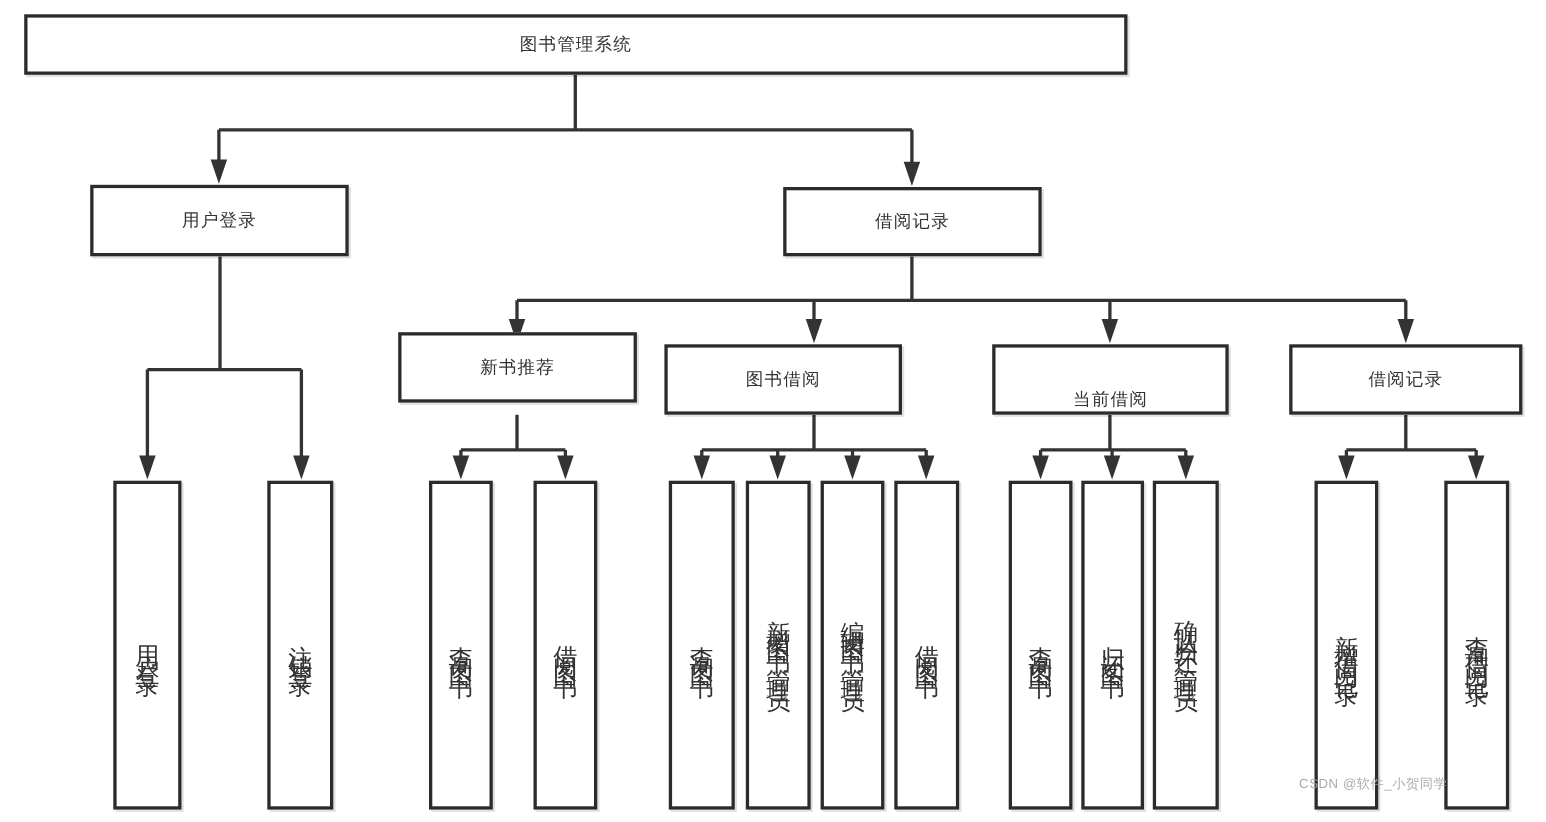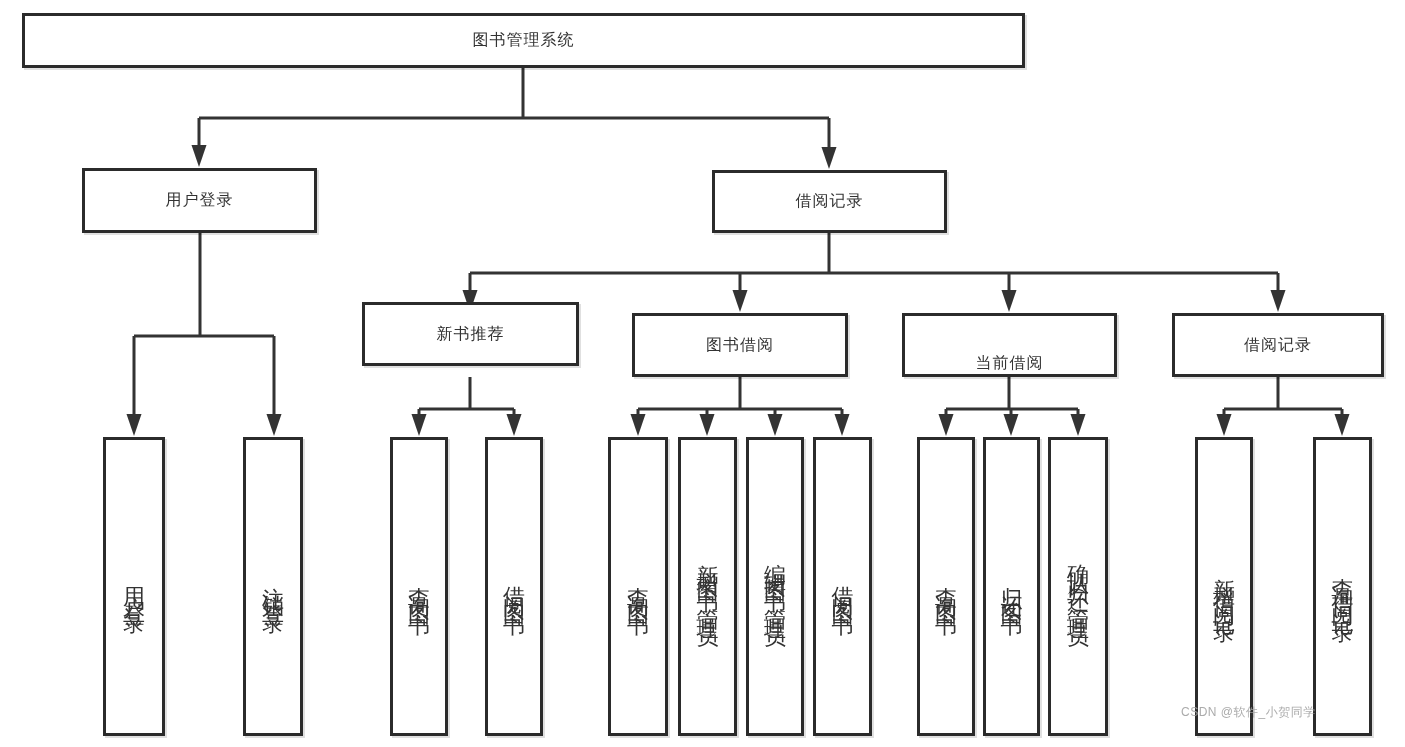--- a/index.html
+++ b/index.html
@@ -78,21 +78,21 @@
   <div class="hbox" style="left:82px; top:168px; width:235px; height:65px;">
     <span>用户登录</span>
   </div>
   <div class="hbox" style="left:712px; top:170px; width:235px; height:63px;">
     <span>借阅记录</span>
   </div>
 
   <div class="hbox" style="left:362px; top:302px; width:217px; height:64px;">
     <span>新书推荐</span>
   </div>
-  <div class="hbox" style="left:632px; top:313px; width:216px; height:64px;">
+  <div class="hbox" style="left:604px; top:313px; width:216px; height:64px;">
     <span>图书借阅</span>
   </div>
   <div class="hbox" style="left:902px; top:313px; width:215px; height:64px;align-items:flex-end;">
     <span>当前借阅</span>
   </div>
   <div class="hbox" style="left:1172px; top:313px; width:212px; height:64px;">
     <span>借阅记录</span>
   </div>
 
   <div class="vbox" style="left:103px; width:62px;">

